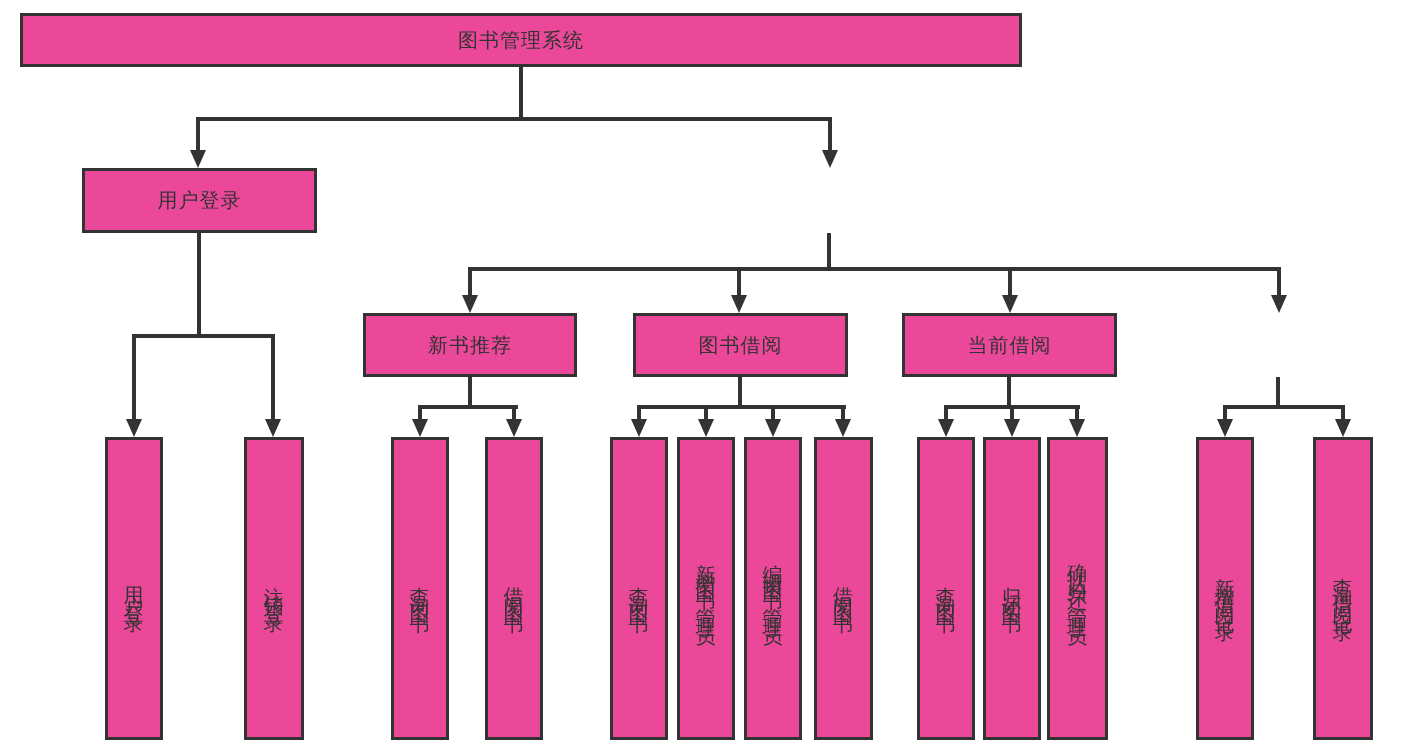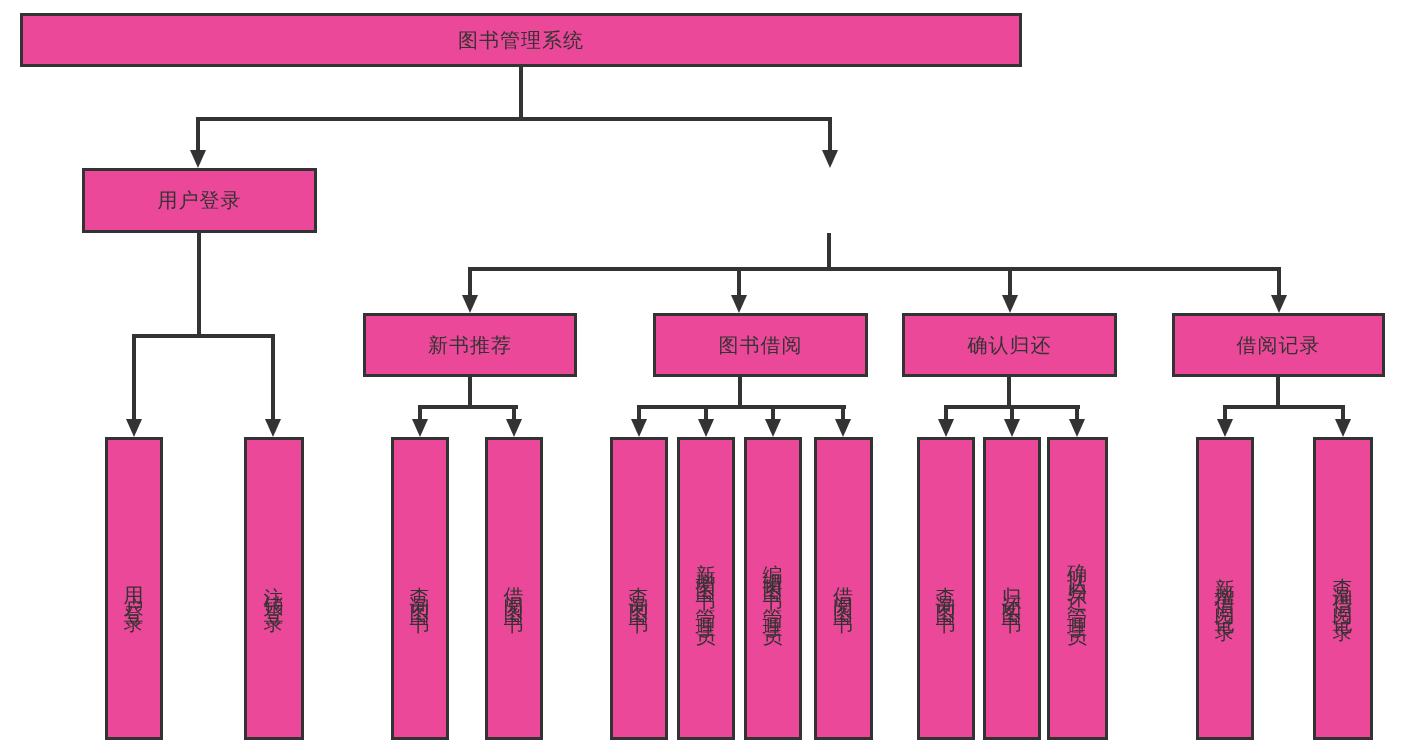--- a/index.html
+++ b/index.html
@@ -68,28 +68,25 @@
     <div class="arrowhead" style="left:731px;top:295px;"></div>
     <div class="vline" style="left:1008px;top:267px;width:4px;height:30px;"></div>
     <div class="arrowhead" style="left:1002px;top:295px;"></div>
     <div class="vline" style="left:1277px;top:267px;width:4px;height:30px;"></div>
     <div class="arrowhead" style="left:1271px;top:295px;"></div>
   </div>
 
   <div class="box" style="left:363px;top:313px;width:214px;height:64px;">
     <span>新书推荐</span>
   </div>
-  <div class="box" style="left:653px;top:313px;width:215px;height:64px;">
+  <div class="box" style="left:633px;top:313px;width:215px;height:64px;">
     <span>图书借阅</span>
   </div>
   <div class="box" style="left:902px;top:313px;width:215px;height:64px;">
-    <span>确认归还</span>
-  </div>
-  <div class="box" style="left:1172px;top:313px;width:213px;height:64px;">
-    <span>借阅记录</span>
+    <span>当前借阅</span>
   </div>
 
   <div>
     <div class="vline" style="left:468px;top:377px;width:4px;height:30px;"></div>
     <div class="hline" style="left:418px;top:405px;width:100px;height:4px;"></div>
     <div class="vline" style="left:418px;top:405px;width:4px;height:16px;"></div>
     <div class="arrowhead" style="left:412px;top:419px;"></div>
     <div class="vline" style="left:512px;top:405px;width:4px;height:16px;"></div>
     <div class="arrowhead" style="left:506px;top:419px;"></div>
   </div>

